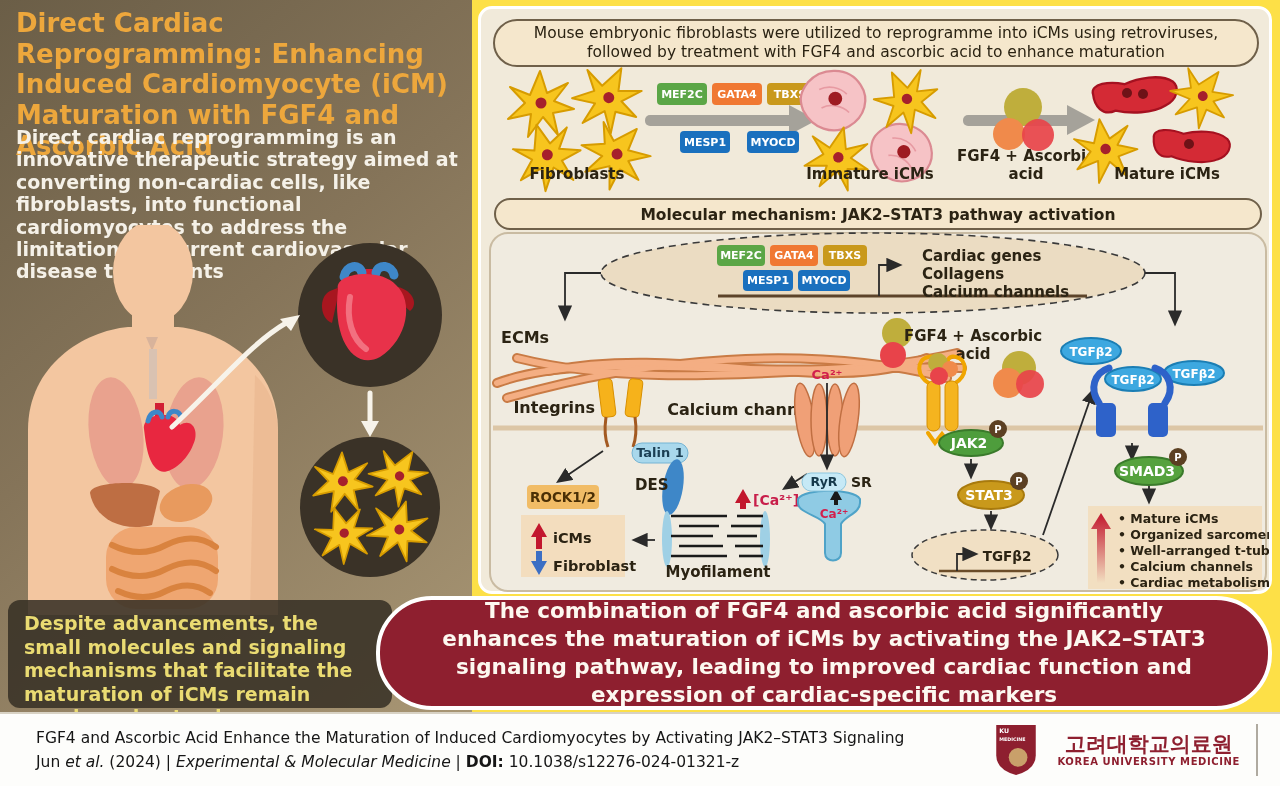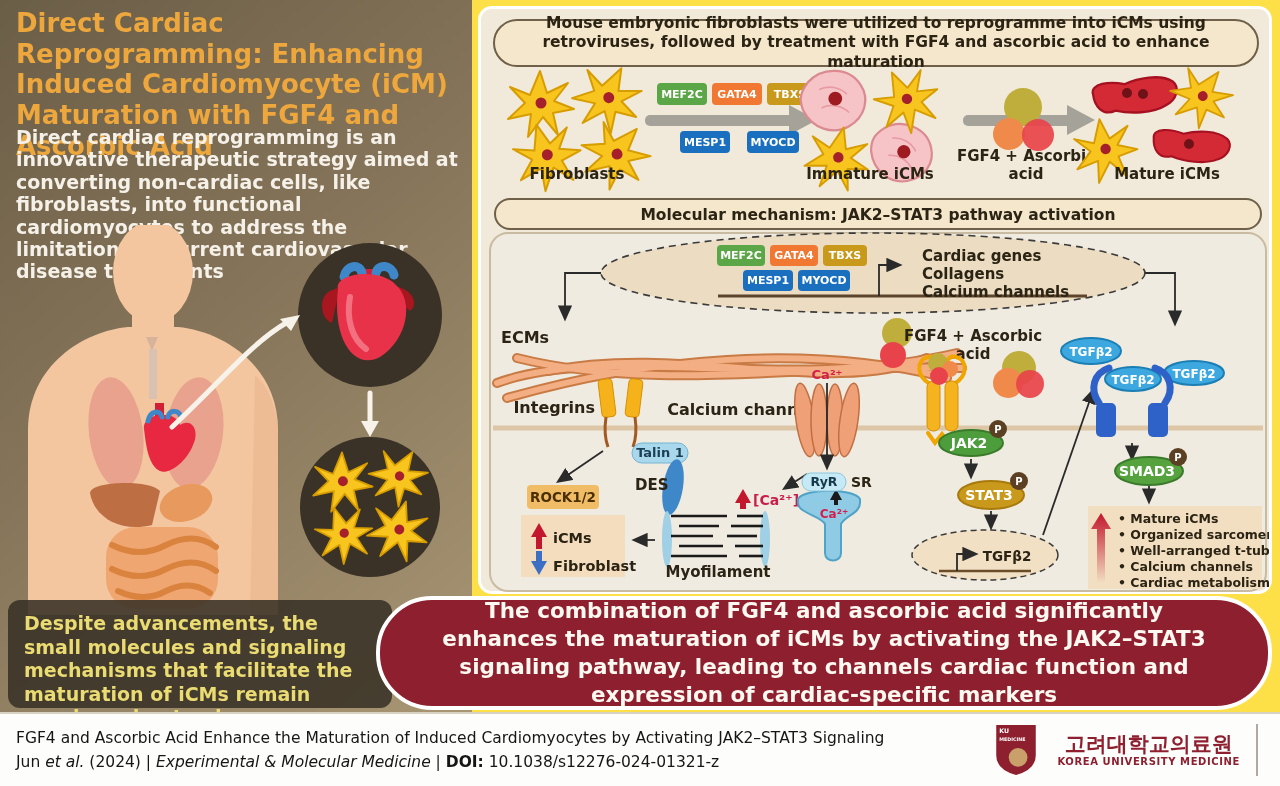--- a/index.html
+++ b/index.html
@@ -15,31 +15,31 @@
   .challenge-box{position:absolute;left:8px;top:600px;width:352px;height:84px;
                  background:rgba(56,49,37,0.88);border-radius:12px;padding:12px 16px;
                  font-size:19px;font-weight:bold;line-height:1.24;color:#EADB72;}
   .body-art{position:absolute;left:0;top:225px;}
   
   .right-panel{position:absolute;left:478px;top:6px;width:794px;height:588px;
                background:#F1EADA;border:3px solid #FFFFFF;border-radius:14px;box-sizing:border-box;}
   .top-note{position:absolute;left:12px;top:10px;width:766px;height:48px;
             border:2px solid #6F6049;border-radius:26px;background:#F5E7CC;
             display:flex;align-items:center;justify-content:center;text-align:center;
-            font-size:15.5px;font-weight:bold;color:#2B2313;line-height:1.25;padding:13px 28px;box-sizing:border-box;}
+            font-size:15.5px;font-weight:normal;color:#2B2313;line-height:1.25;padding:13px 28px;box-sizing:border-box;}
   .row1-svg{position:absolute;left:4px;top:58px;}
   .mech-svg{position:absolute;left:6px;top:184px;}
   
   .banner{position:absolute;left:376px;top:596px;width:896px;height:114px;
           background:#8E1F2F;border:4px solid #FFFFFF;border-radius:56px;box-sizing:border-box;
           display:flex;align-items:center;justify-content:center;text-align:center;
           font-size:21.5px;font-weight:bold;color:#FDF8F0;line-height:1.3;padding:4px 46px;overflow:hidden;}
   
   .footer{position:absolute;left:0;top:712px;width:1280px;height:74px;background:#FDFDFB;
-          border-top:2px solid #D8D2C4;box-sizing:border-box;display:flex;align-items:center;}
+          border-top:2px solid #D8D2C4;box-sizing:border-box;display:flex;align-items:center;padding-left:20px;}
   .footer-text{margin-left:16px;flex:1;}
   .footer-line1{font-size:15.5px;color:#161616;margin-bottom:6px;}
   .footer-line2{font-size:15.5px;color:#161616;}
   .footer-line2 .it{font-style:italic;}
   .footer-line2 .b{font-weight:bold;}
   .logos{display:flex;align-items:center;gap:16px;margin-right:22px;}
   .logo-block{display:flex;align-items:center;gap:20px;}
   .logo-texts{display:flex;flex-direction:column;align-items:center;}
   .logo-kr{font-size:21px;font-weight:bold;color:#8E1F2F;line-height:1.1;}
   .logo-kr2{font-size:23px;font-weight:bold;color:#8E1F2F;line-height:1.1;}
@@ -400,21 +400,21 @@
           <text x="631" y="346">• Organized sarcomeres</text>
           <text x="631" y="362">• Well-arranged t-tubules</text>
           <text x="631" y="378">• Calcium channels</text>
           <text x="631" y="394">• Cardiac metabolism</text>
         </g>
       </g>
     </svg>
   </div>
 
   <div class="banner">
-    <span>The combination of FGF4 and ascorbic acid significantly enhances the maturation of iCMs by activating the JAK2–STAT3 signaling pathway, leading to channels cardiac function and expression of cardiac-specific markers</span>
+    <span>The combination of FGF4 and ascorbic acid significantly enhances the maturation of iCMs by activating the JAK2–STAT3 signaling pathway, leading to improved cardiac function and expression of cardiac-specific markers</span>
   </div>
 
   <div class="footer">
     <div class="footer-text">
       <div class="footer-line1">FGF4 and Ascorbic Acid Enhance the Maturation of Induced Cardiomyocytes by Activating JAK2–STAT3 Signaling</div>
       <div class="footer-line2">
         <span>Jun </span><span class="it">et al.</span><span> (2024) | </span><span class="it">Experimental &amp; Molecular Medicine</span><span> | </span><span class="b">DOI:</span><span> 10.1038/s12276-024-01321-z</span>
       </div>
     </div>
     <div class="logos">

